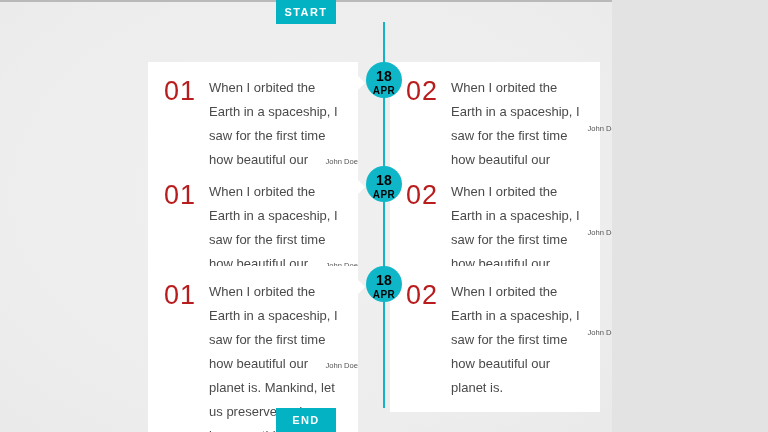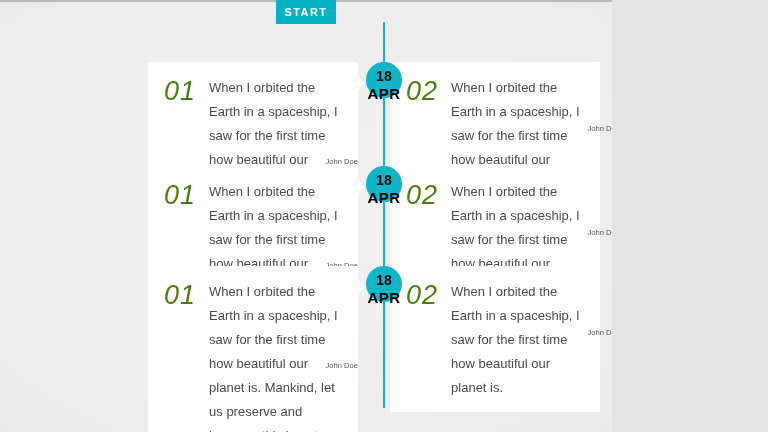--- a/index.html
+++ b/index.html
@@ -88,21 +88,21 @@
   .date-day {
     display: block;
     font-size: 14px;
     font-weight: bold;
     line-height: 1;
     padding-top: 7px;
     letter-spacing: 0.3px;
   }
   .date-mon {
     display: block;
-    font-size: 15px;
+    font-size: 10px;
     font-weight: bold;
     line-height: 1;
     padding-top: 3px;
     letter-spacing: 0.4px;
   }
 
   
   .card {
     position: absolute;
     background: #ffffff;
@@ -117,27 +117,26 @@
     left: 390px;
     width: 210px;
   }
   .card-inner {
     display: flex;
     align-items: flex-start;
   }
   .card-num {
     flex: 0 0 auto;
     font-size: 27px;
-    color: #4d7c0f;
+    color: #b91c1c;
     line-height: 1;
     padding-top: 2px;
     padding-right: 13px;
     font-weight: normal;
     letter-spacing: 1px;
-    font-style: italic;
   }
   .card-body {
     flex: 1 1 auto;
     font-size: 13px;
     line-height: 1.85;
     color: #4a4a4a;
   }
 
   
   .notch {
@@ -248,14 +247,15 @@
     <div class="card card-right">
       <div class="notch notch-left"></div>
       <div class="card-inner">
         <div class="card-num">02</div>
         <div class="card-body">When I orbited the Earth in a spaceship, I saw for the first time how beautiful our planet is.</div>
       </div>
     </div>
     <div class="attrib attrib-right" style="top:62px;">John Doe</div>
   </div>
 
+  <div class="endcap" id="end-chip">END</div>
 
 </div>
 
 </body></html>

